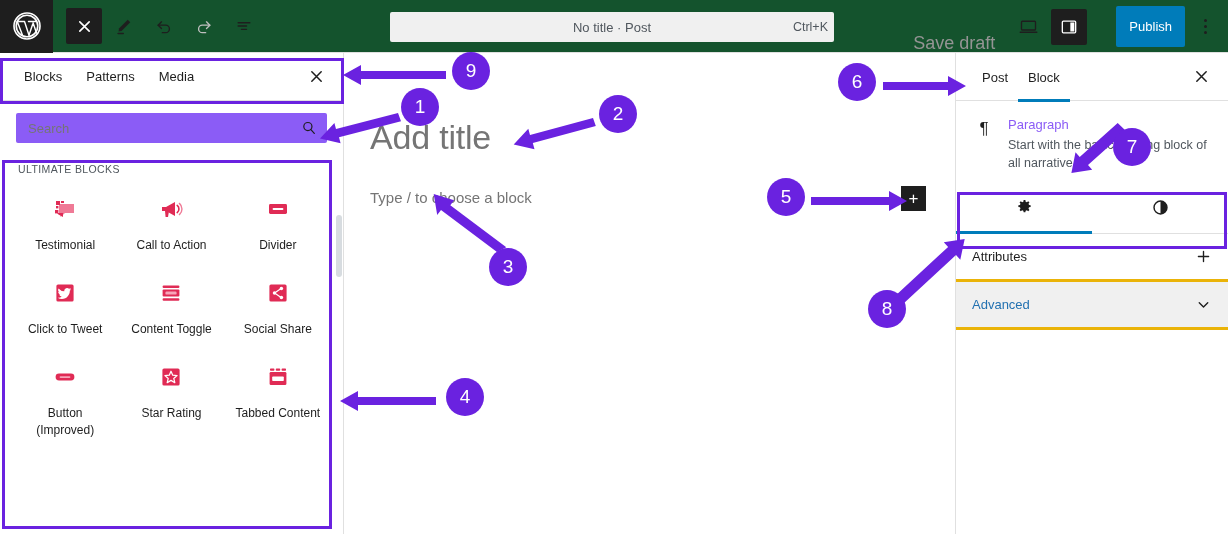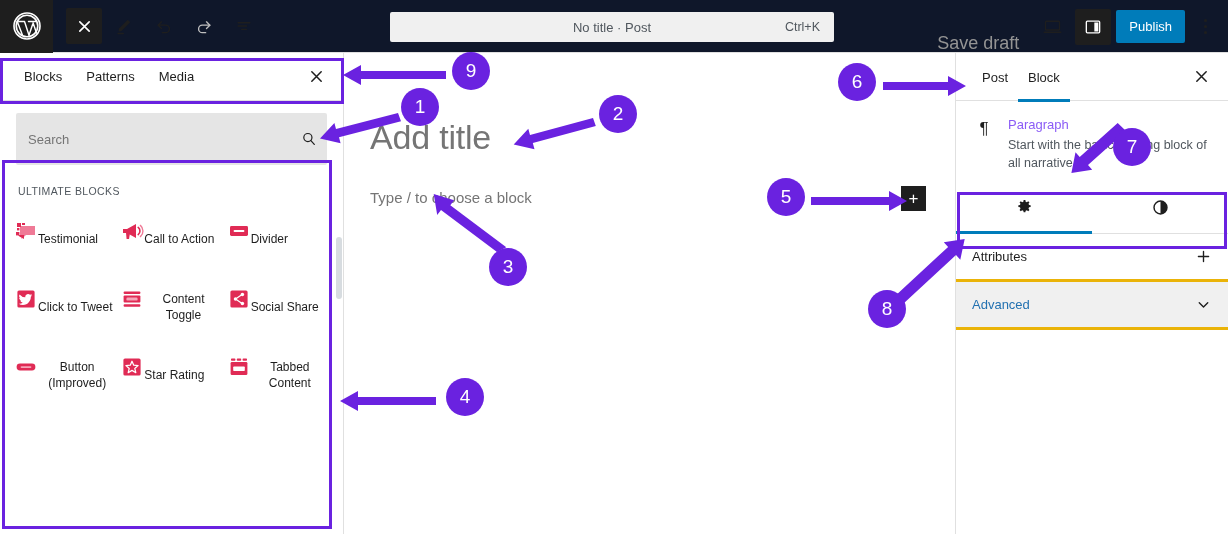--- a/index.html
+++ b/index.html
@@ -7,21 +7,21 @@
     width: 1228px; height: 534px;
     font-family: "Liberation Sans", sans-serif;
     background: #ffffff;
     overflow: hidden;
   }
   #app { position: relative; width: 1228px; height: 534px; }
 
   
   .topbar {
     position: absolute; top: 0; left: 0; width: 1228px; height: 53px;
-    background: #0f172a; border-bottom: 1px solid #e0e0e0;
+    background: #14532d; border-bottom: 1px solid #e0e0e0;
     display: flex; align-items: center;
   }
   .wp-logo {
     width: 53px; height: 53px; background: #1e1e1e;
     display: flex; align-items: center; justify-content: center; flex: none;
   }
   .tb-tools { display: flex; align-items: center; gap: 4px; margin-left: 13px; }
   .tb-btn {
     width: 36px; height: 36px; border-radius: 2px;
     display: flex; align-items: center; justify-content: center;
@@ -30,34 +30,34 @@
   .tb-btn.dark { background: #1e1e1e; color: #ffffff; }
   .tb-btn.disabled { color: #bfbfbf; }
 
   .cmdbar {
     position: absolute; left: 390px; top: 12px; width: 444px; height: 30px;
     background: #f0f0f0; border-radius: 2px;
     display: flex; align-items: center; justify-content: center;
     cursor: pointer;
   }
   .cmdbar-title { font-size: 13px; color: #50575e; }
-  .cmdbar-kbd { position: absolute; right: 14px; font-size: 12.5px; color: #50575e; }
+  .cmdbar-kbd { position: absolute; right: 6px; font-size: 12.5px; color: #50575e; }
 
   .tb-right {
     position: absolute; right: 8px; top: 0; height: 53px;
     display: flex; align-items: center; gap: 5px;
   }
   .save-draft {
     font-size: 18px; color: #949494; padding: 6px 10px;
     background: none; border: none; cursor: pointer; margin-top: 34px;
   }
   .publish-btn {
     background: #007cba; color: #ffffff; border: none;
-    font-size: 13px; height: 33px; padding: 0 13px;
-    border-radius: 2px; cursor: pointer;
+    font-size: 13px; height: 41px; padding: 0 13px;
+    border-radius: 2px; cursor: pointer; margin-left: 24px;
   }
   .kebab { width: 30px; height: 36px; display: flex; flex-direction: column;
            align-items: center; justify-content: center; gap: 3px; cursor: pointer; }
   .kebab i { width: 3px; height: 3px; background: #1e1e1e; border-radius: 50%; display: block; }
 
   
   .inserter {
     position: absolute; left: 0; top: 53px; width: 344px; height: 481px;
     background: #ffffff; border-right: 1px solid #e0e0e0;
     display: flex; flex-direction: column;
@@ -67,42 +67,42 @@
     border-bottom: 1px solid #e0e0e0; padding: 0 12px; position: relative;
   }
   .ins-tab { font-size: 13px; color: #1e1e1e; padding: 8px 12px; cursor: pointer; }
   .ins-close {
     position: absolute; right: 14px; top: 50%; transform: translateY(-50%);
     width: 26px; height: 26px; display: flex; align-items: center;
     justify-content: center; cursor: pointer; font-size: 18px; color: #1e1e1e;
   }
   .ins-search-wrap { padding: 12px 16px 10px 16px; flex: none; }
   .ins-search {
-    height: 52px; background: #e5e5e5; border: none; border-radius: 2px;
+    height: 30px; background: #8b5cf6; border: none; border-radius: 2px;
     display: flex; align-items: center; padding: 0 12px; position: relative;
   }
   .ins-search input {
     border: none; background: transparent; outline: none;
     font-size: 13px; color: #1e1e1e; width: 100%;
     font-family: "Liberation Sans", sans-serif;
   }
   .ins-search input::placeholder { color: #757575; }
   .search-ico { position: absolute; right: 10px; display: flex; }
 
   .ins-body { flex: 1; overflow: hidden; position: relative; padding: 0 12px; }
   .cat-label {
     font-size: 10.5px; letter-spacing: .4px; color: #50575e;
     text-transform: uppercase; padding: 10px 6px 4px 6px;
   }
   .block-grid {
     display: grid; grid-template-columns: repeat(3, 1fr);
     row-gap: 12px; padding-top: 10px;
   }
   .block-item {
-    display: flex; flex-direction: row; align-items: center;
+    display: flex; flex-direction: column; align-items: center;
     padding: 8px 2px; cursor: pointer; border-radius: 2px;
   }
   .block-ico { width: 24px; height: 24px; margin-bottom: 16px;
                display: flex; align-items: center; justify-content: center; }
   .block-name {
     font-size: 12px; color: #1e1e1e; text-align: center; line-height: 1.35;
     max-width: 86px;
   }
   .ins-scroll {
     position: absolute; right: 1px; top: 62px; width: 6px; height: 62px;

